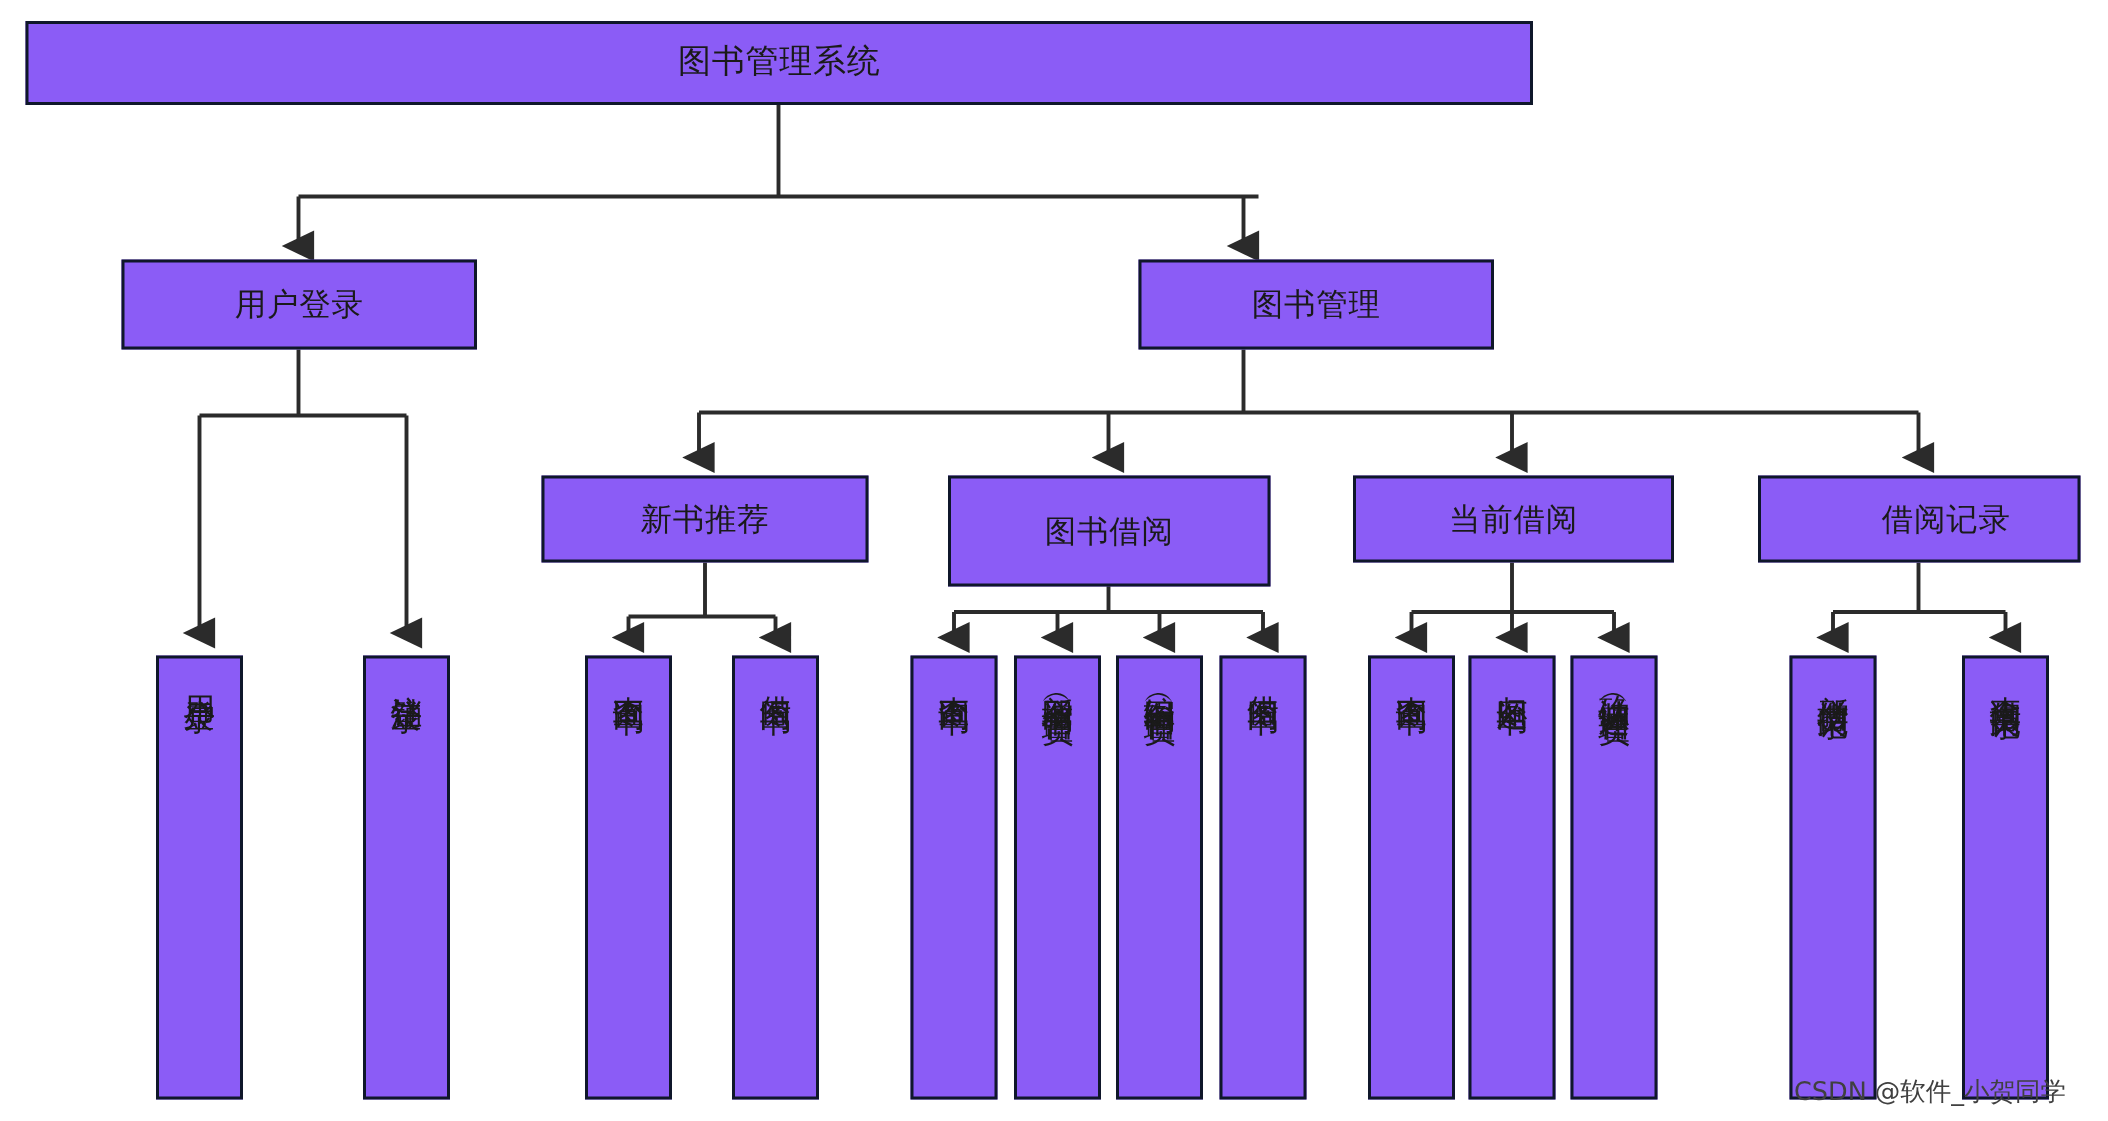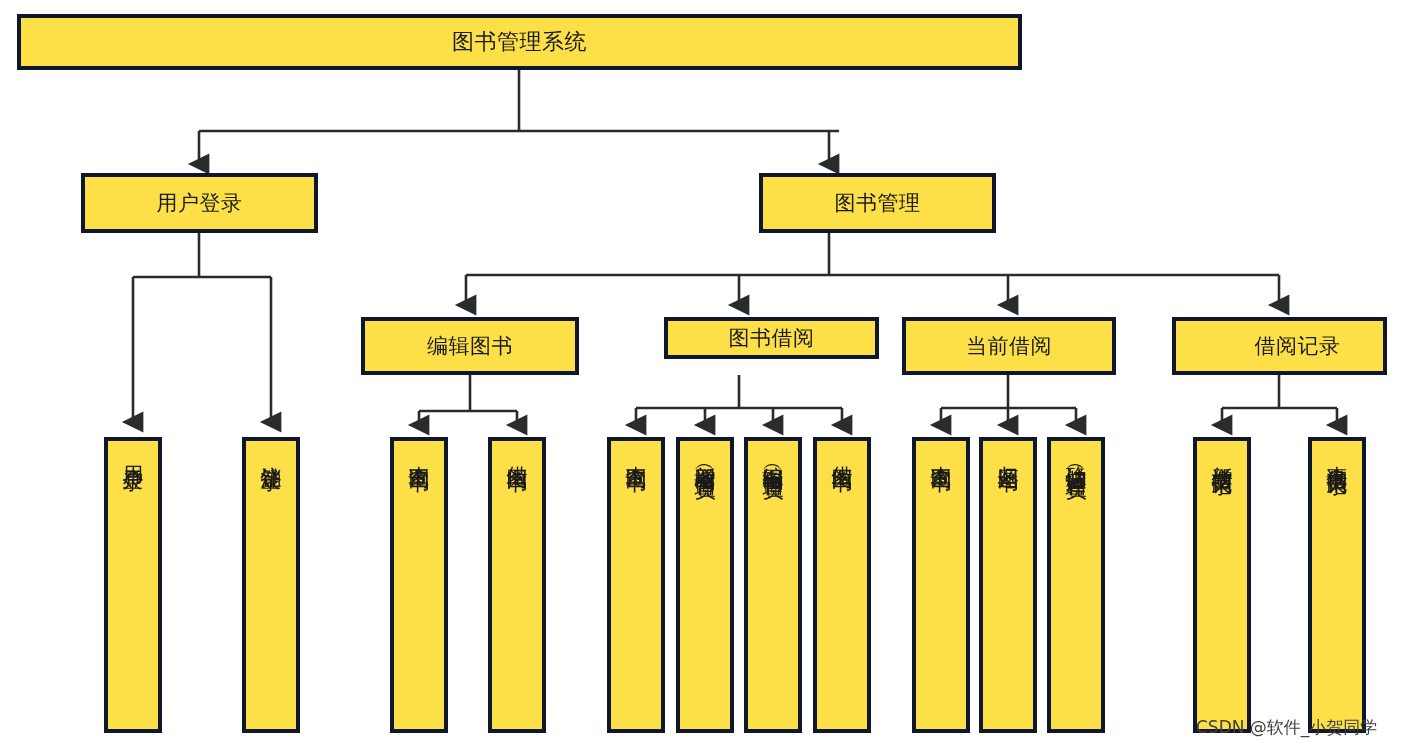--- a/index.html
+++ b/index.html
@@ -22,22 +22,22 @@
     position: absolute;
     left: 0;
     top: 0;
     width: 1405px;
     height: 747px;
     pointer-events: none;
   }
   .node {
     position: absolute;
     box-sizing: border-box;
-    background: #fde047;
-    border: 4px solid #0f172a;
+    background: #8b5cf6;
+    border: 2px solid #0f172a;
     display: flex;
     align-items: center;
     justify-content: center;
     z-index: 2;
   }
   .node-label {
     color: #1a1a1a;
     text-align: center;
     line-height: 1.18;
     white-space: nowrap;
@@ -136,23 +136,23 @@
   </div>
 
   <div class="node horiz" style="left:81px; top:173px; width:237px; height:60px;">
     <span class="node-label">用户登录</span>
   </div>
   <div class="node horiz" style="left:711px; top:173px; width:237px; height:60px;margin-left:48px;">
     <span class="node-label">图书管理</span>
   </div>
 
   <div class="node horiz" style="left:361px; top:317px; width:218px; height:58px;">
-    <span class="node-label">编辑图书</span>
-  </div>
-  <div class="node horiz" style="left:632px; top:317px; width:215px; height:42px;margin-left:32px;">
+    <span class="node-label">新书推荐</span>
+  </div>
+  <div class="node horiz" style="left:632px; top:317px; width:215px; height:74px;">
     <span class="node-label">图书借阅</span>
   </div>
   <div class="node horiz" style="left:902px; top:317px; width:214px; height:58px;">
     <span class="node-label">当前借阅</span>
   </div>
   <div class="node horiz" style="left:1172px; top:317px; width:215px; height:58px;padding-left:36px;">
     <span class="node-label">借阅记录</span>
   </div>
 
   <div class="node leaf" style="left:104px; top:437px; width:58px; height:296px;">

